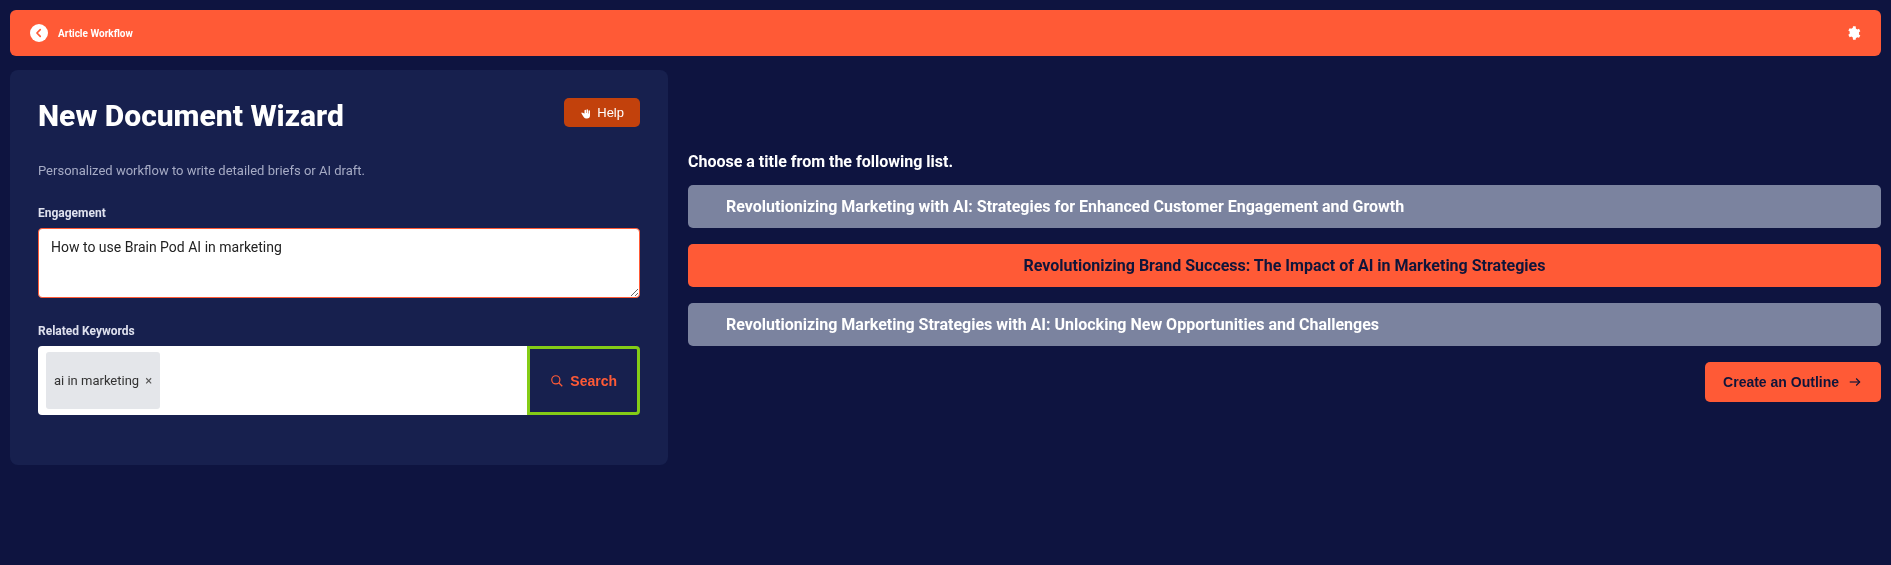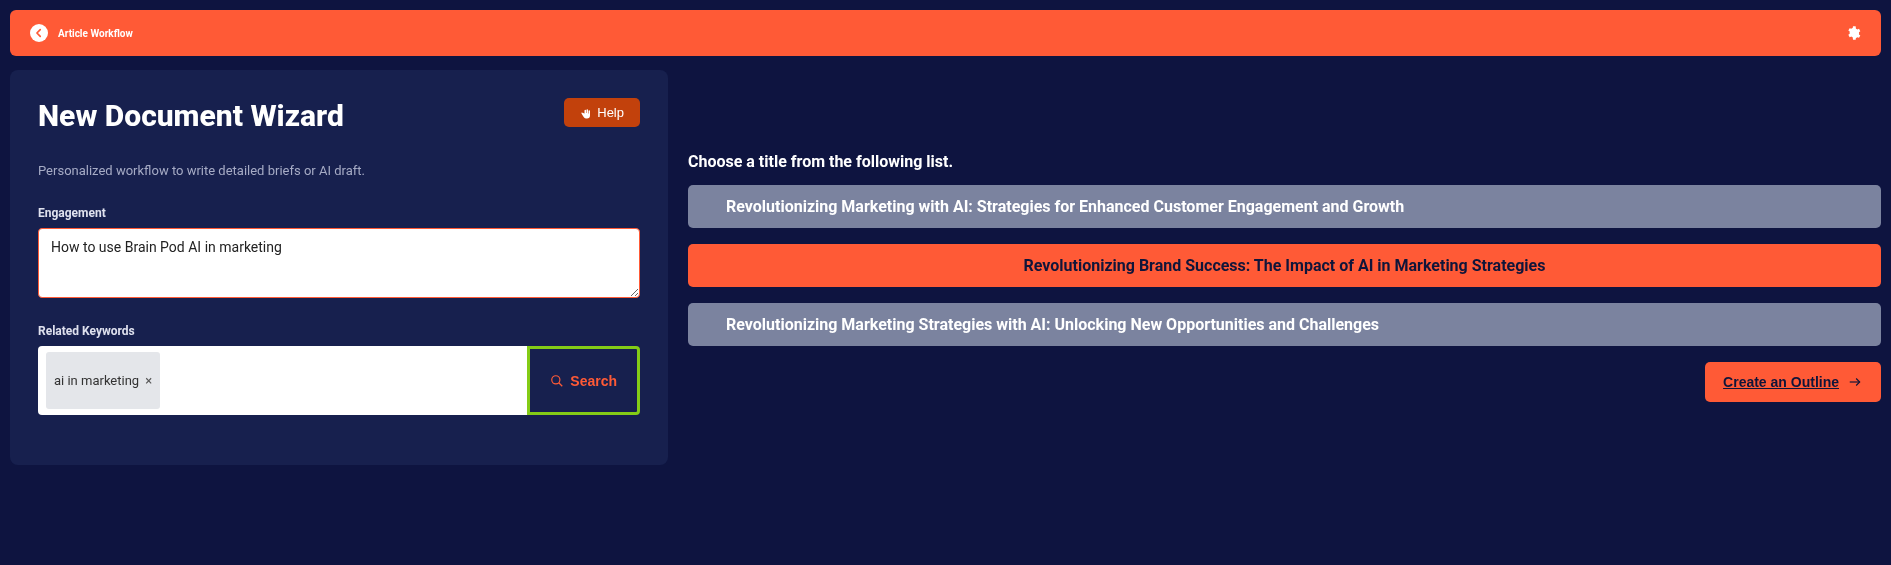--- a/index.html
+++ b/index.html
@@ -145,21 +145,20 @@
     color:#10153a;
     border:none;
     border-radius:5px;
     padding:12px 18px;
     font-size:14px;
     font-weight:800;
     display:inline-flex;
     align-items:center;
     gap:8px;
     cursor:pointer;
-    text-decoration:underline;
   }
   .outline-btn svg { width:16px; height:14px; stroke:#10153a; fill:none; stroke-width:2; }
 </style>
 </head>
 <body>
 
 <div class="header-bar">
   <div class="header-left">
     <span class="back-circle">
       <svg viewBox="0 0 24 24">

